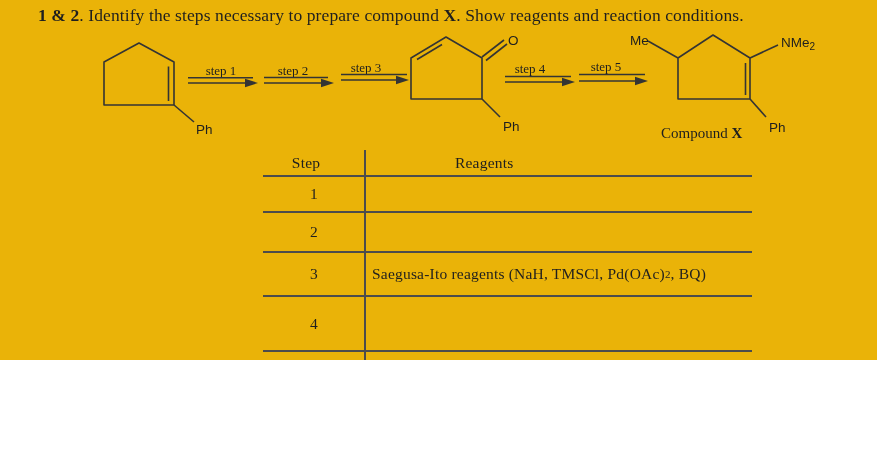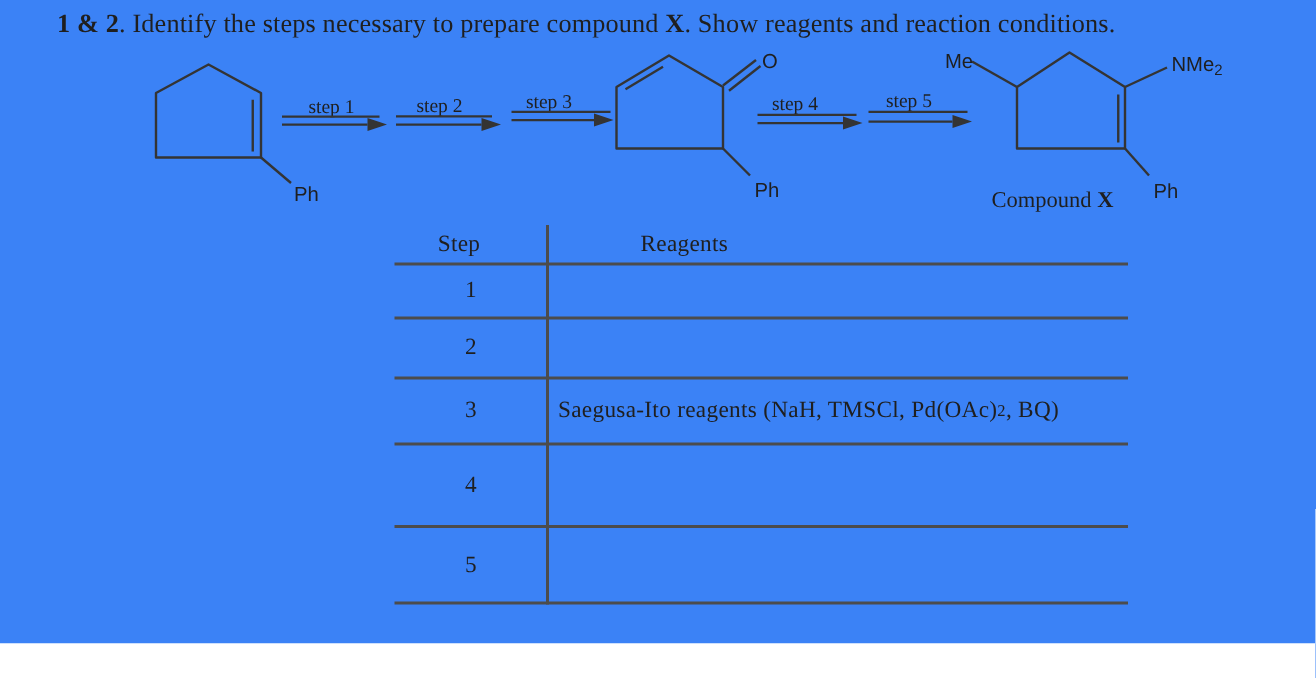--- a/index.html
+++ b/index.html
@@ -1,21 +1,21 @@
 <!DOCTYPE html>
 <html><head>
 <meta charset="utf-8">
 <style>
   * { box-sizing: content-box; }
   html, body { margin: 0; padding: 0; background: #fff; }
   .page {
     position: relative;
     width: 877px;
-    height: 429px;
-    background: #3b82f6;
+    height: 360px;
+    background: #eab308;
     font-family: "Liberation Serif", serif;
     color: #1f1f1f;
     overflow: hidden;
   }
   .title {
     position: absolute;
     left: 38px;
     top: 5px;
     font-size: 17.5px;
     letter-spacing: 0.1px;
@@ -43,21 +43,21 @@
   }
   .vdivider {
     position: absolute;
     left: 101px;
     top: 0;
     width: 1.5px;
     height: 253px;
     background: #4c4c4c;
   }
   .trow { display: flex; border-bottom: 2px solid #4c4c4c; }
-  .trow.thead { height: 25px; }
+  .trow.thead { height: 25px; gap: 28px; }
   .trow.r1 { height: 34px; }
   .trow.r2 { height: 38px; }
   .trow.r3 { height: 42px; }
   .trow.r4 { height: 53px; }
   .trow.r5 { height: 49px; }
   .cell-step {
     width: 102px;
     display: flex;
     align-items: center;
     justify-content: center;

